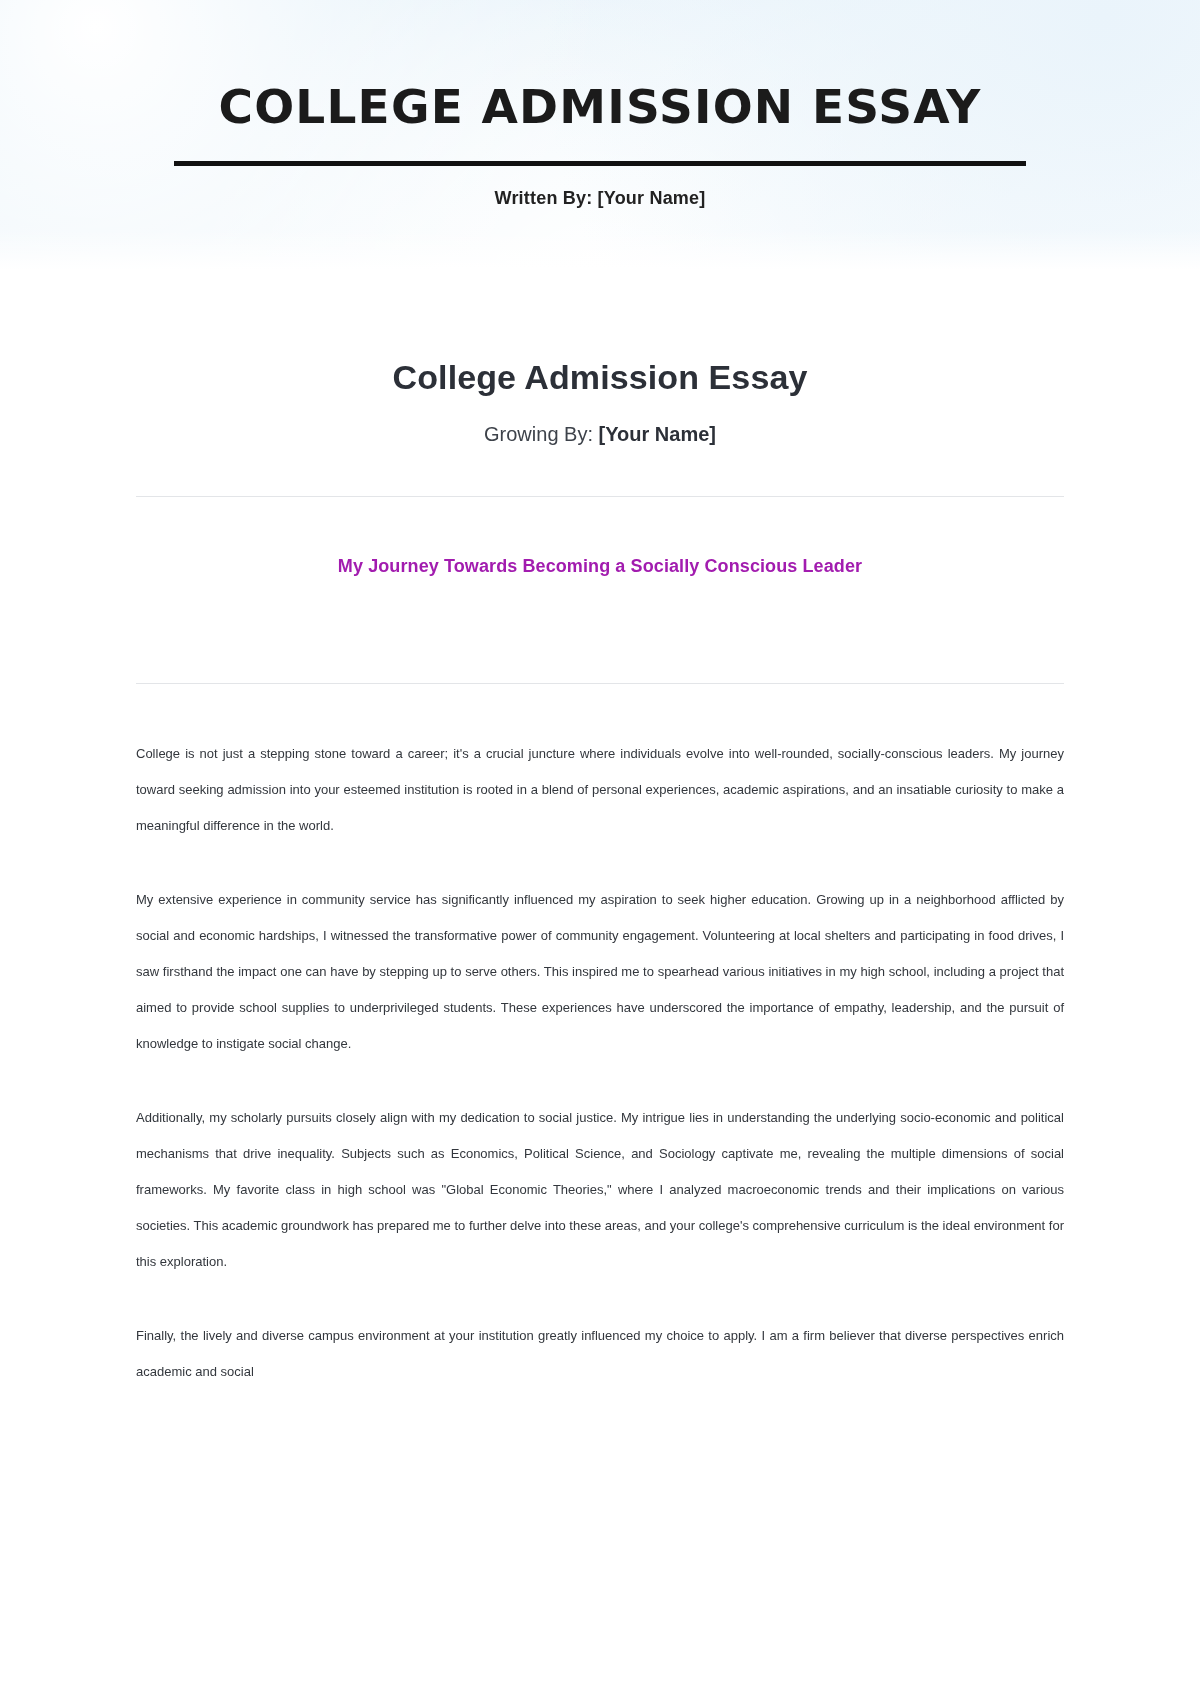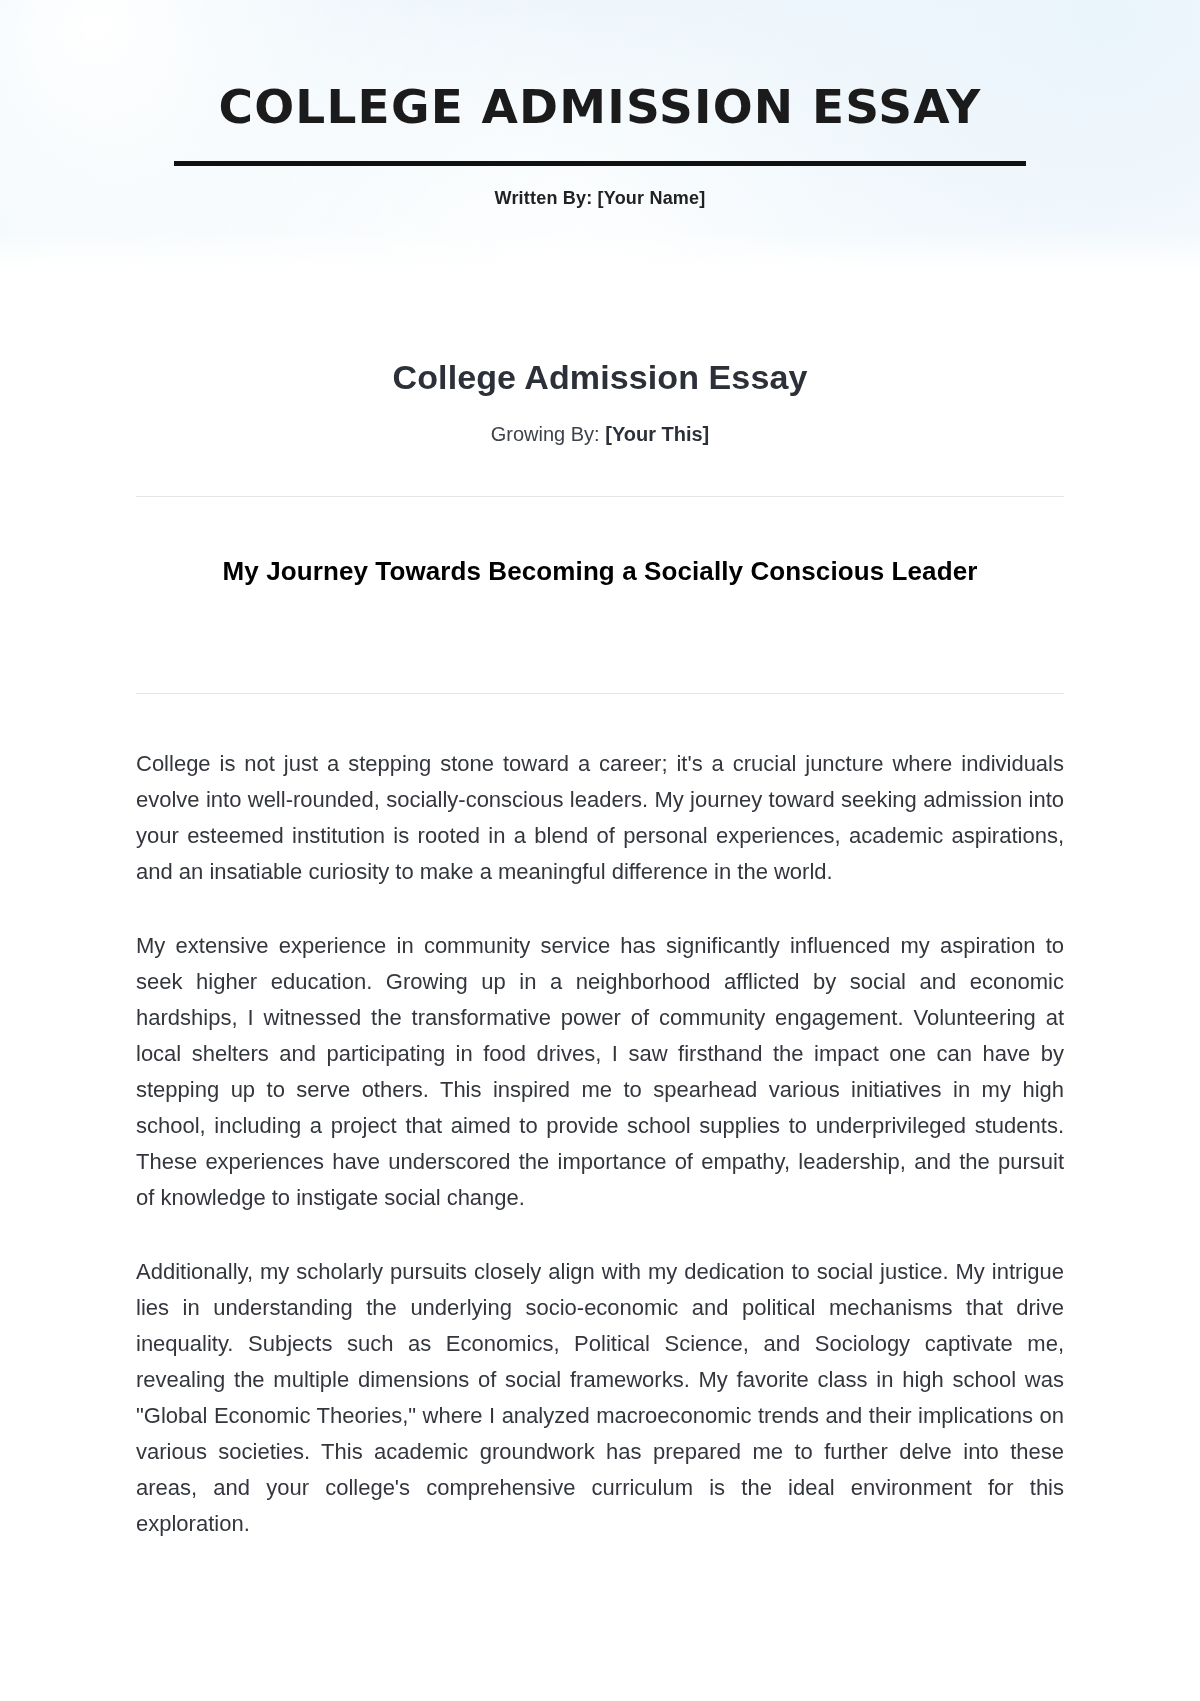--- a/index.html
+++ b/index.html
@@ -87,33 +87,33 @@
     font-weight: 700;
     color: #2c3038;
   }
   .divider {
     height: 1px;
     background: #e3e5e8;
     margin: 50px 0 0 0;
   }
   .section-heading {
     text-align: center;
-    font-size: 26px;
+    font-size: 18px;
     font-weight: 700;
-    color: #000000;
+    color: #a21caf;
     margin: 0;
     padding: 59px 0 56px 0;
     letter-spacing: 0.1px;
   }
   .body-copy {
     padding-top: 52px;
   }
   .body-copy p {
     margin: 0 0 38px 0;
-    font-size: 22px;
+    font-size: 13px;
     line-height: 36px;
     color: #33373d;
     text-align: justify;
   }
   .body-copy p:last-child {
     margin-bottom: 0;
   }
 </style>
 </head>
 <body>
@@ -124,27 +124,28 @@
     <div class="banner-rule"></div>
     <div class="banner-byline">Written By: [Your Name]</div>
   </div>
 </header>
 
 <main class="doc">
   <h2 class="doc-title">College Admission Essay</h2>
 
   <div class="doc-byline">
     <span>Growing By:</span>
-    <span class="name">[Your This]</span>
+    <span class="name">[Your Name]</span>
   </div>
 
   <div class="divider"></div>
 
   <h3 class="section-heading">My Journey Towards Becoming a Socially Conscious Leader</h3>
 
   <div class="divider"></div>
 
   <section class="body-copy">
     <p>College is not just a stepping stone toward a career; it's a crucial juncture where individuals evolve into well-rounded, socially-conscious leaders. My journey toward seeking admission into your esteemed institution is rooted in a blend of personal experiences, academic aspirations, and an insatiable curiosity to make a meaningful difference in the world.</p>
     <p>My extensive experience in community service has significantly influenced my aspiration to seek higher education. Growing up in a neighborhood afflicted by social and economic hardships, I witnessed the transformative power of community engagement. Volunteering at local shelters and participating in food drives, I saw firsthand the impact one can have by stepping up to serve others. This inspired me to spearhead various initiatives in my high school, including a project that aimed to provide school supplies to underprivileged students. These experiences have underscored the importance of empathy, leadership, and the pursuit of knowledge to instigate social change.</p>
     <p>Additionally, my scholarly pursuits closely align with my dedication to social justice. My intrigue lies in understanding the underlying socio-economic and political mechanisms that drive inequality. Subjects such as Economics, Political Science, and Sociology captivate me, revealing the multiple dimensions of social frameworks. My favorite class in high school was "Global Economic Theories," where I analyzed macroeconomic trends and their implications on various societies. This academic groundwork has prepared me to further delve into these areas, and your college's comprehensive curriculum is the ideal environment for this exploration.</p>
+    <p>Finally, the lively and diverse campus environment at your institution greatly influenced my choice to apply. I am a firm believer that diverse perspectives enrich academic and social</p>
   </section>
 </main>
 
 </body></html>

